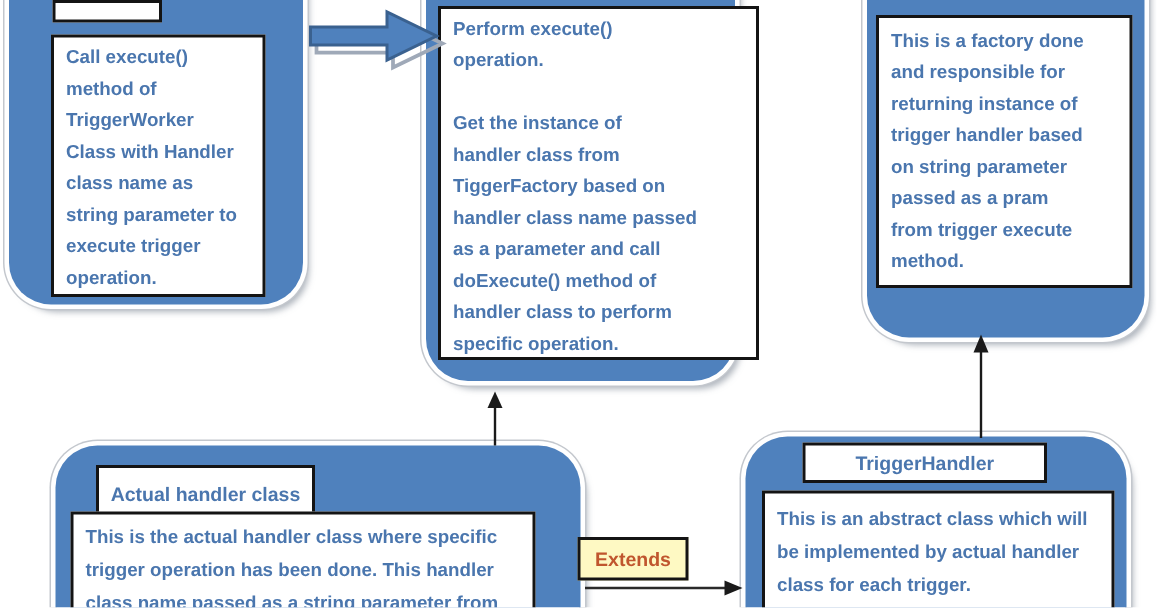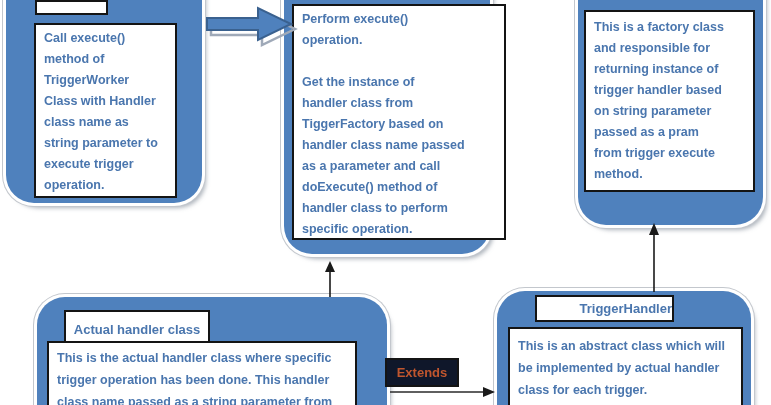--- a/index.html
+++ b/index.html
@@ -35,21 +35,21 @@
     font-weight:bold;
     color:#4A76AE;
     font-size:13px;
     display:flex;align-items:center;justify-content:center;
     overflow:hidden;
   }
   .wide .box-body{line-height:22px;padding-top:4px;}
   #extends-label{
     position:absolute;
     left:385px;top:358px;width:74px;height:29px;
-    background:#0f172a;border:2px solid #141414;box-sizing:border-box;
+    background:#fef9c3;border:2px solid #141414;box-sizing:border-box;
     display:flex;align-items:center;justify-content:center;
     font-weight:bold;font-size:13px;color:#C0562E;
   }
   #arrow-layer{position:absolute;left:0;top:0;pointer-events:none;}
 </style>
 </head>
 <body>
 
 <div id="stage">
 
@@ -75,41 +75,41 @@
 handler class from
 TiggerFactory based on
 handler class name passed
 as a parameter and call
 doExecute() method of
 handler class to perform
 specific operation.</div>
   </div>
 
   <div class="container" style="left:578px;top:-34px;width:185px;height:259px;">
-    <div class="whitebox box-body" style="left:6px;top:44px;width:171px;height:182px;padding-top:5px;">This is a factory class
+    <div class="whitebox box-body" style="left:6px;top:44px;width:171px;height:182px;padding-top:5px;">This is a factory done
 and responsible for
 returning instance of
 trigger handler based
 on string parameter
 passed as a pram
 from trigger execute
 method.</div>
   </div>
 
   <div class="container wide" style="left:37px;top:297px;width:350px;height:140px;">
     <div class="whitebox box-title" style="left:27px;top:13px;width:146px;height:38px;">
       <span>Actual handler class</span>
     </div>
     <div class="whitebox box-body" style="left:10px;top:44px;width:310px;height:96px;">This is the actual handler class where specific
 trigger operation has been done. This handler
 class name passed as a string parameter from</div>
   </div>
 
   <div class="container wide" style="left:497px;top:291px;width:254px;height:146px;">
-    <div class="whitebox box-title" style="left:38px;top:4px;width:139px;height:27px;justify-content:flex-end;">
+    <div class="whitebox box-title" style="left:38px;top:4px;width:163px;height:27px;">
       <span>TriggerHandler</span>
     </div>
     <div class="whitebox box-body" style="left:11px;top:36px;width:235px;height:110px;padding-top:6px;">This is an abstract class which will
 be implemented by actual handler
 class for each trigger.</div>
   </div>
 
   <div id="extends-label">
     <span>Extends</span>
   </div>

